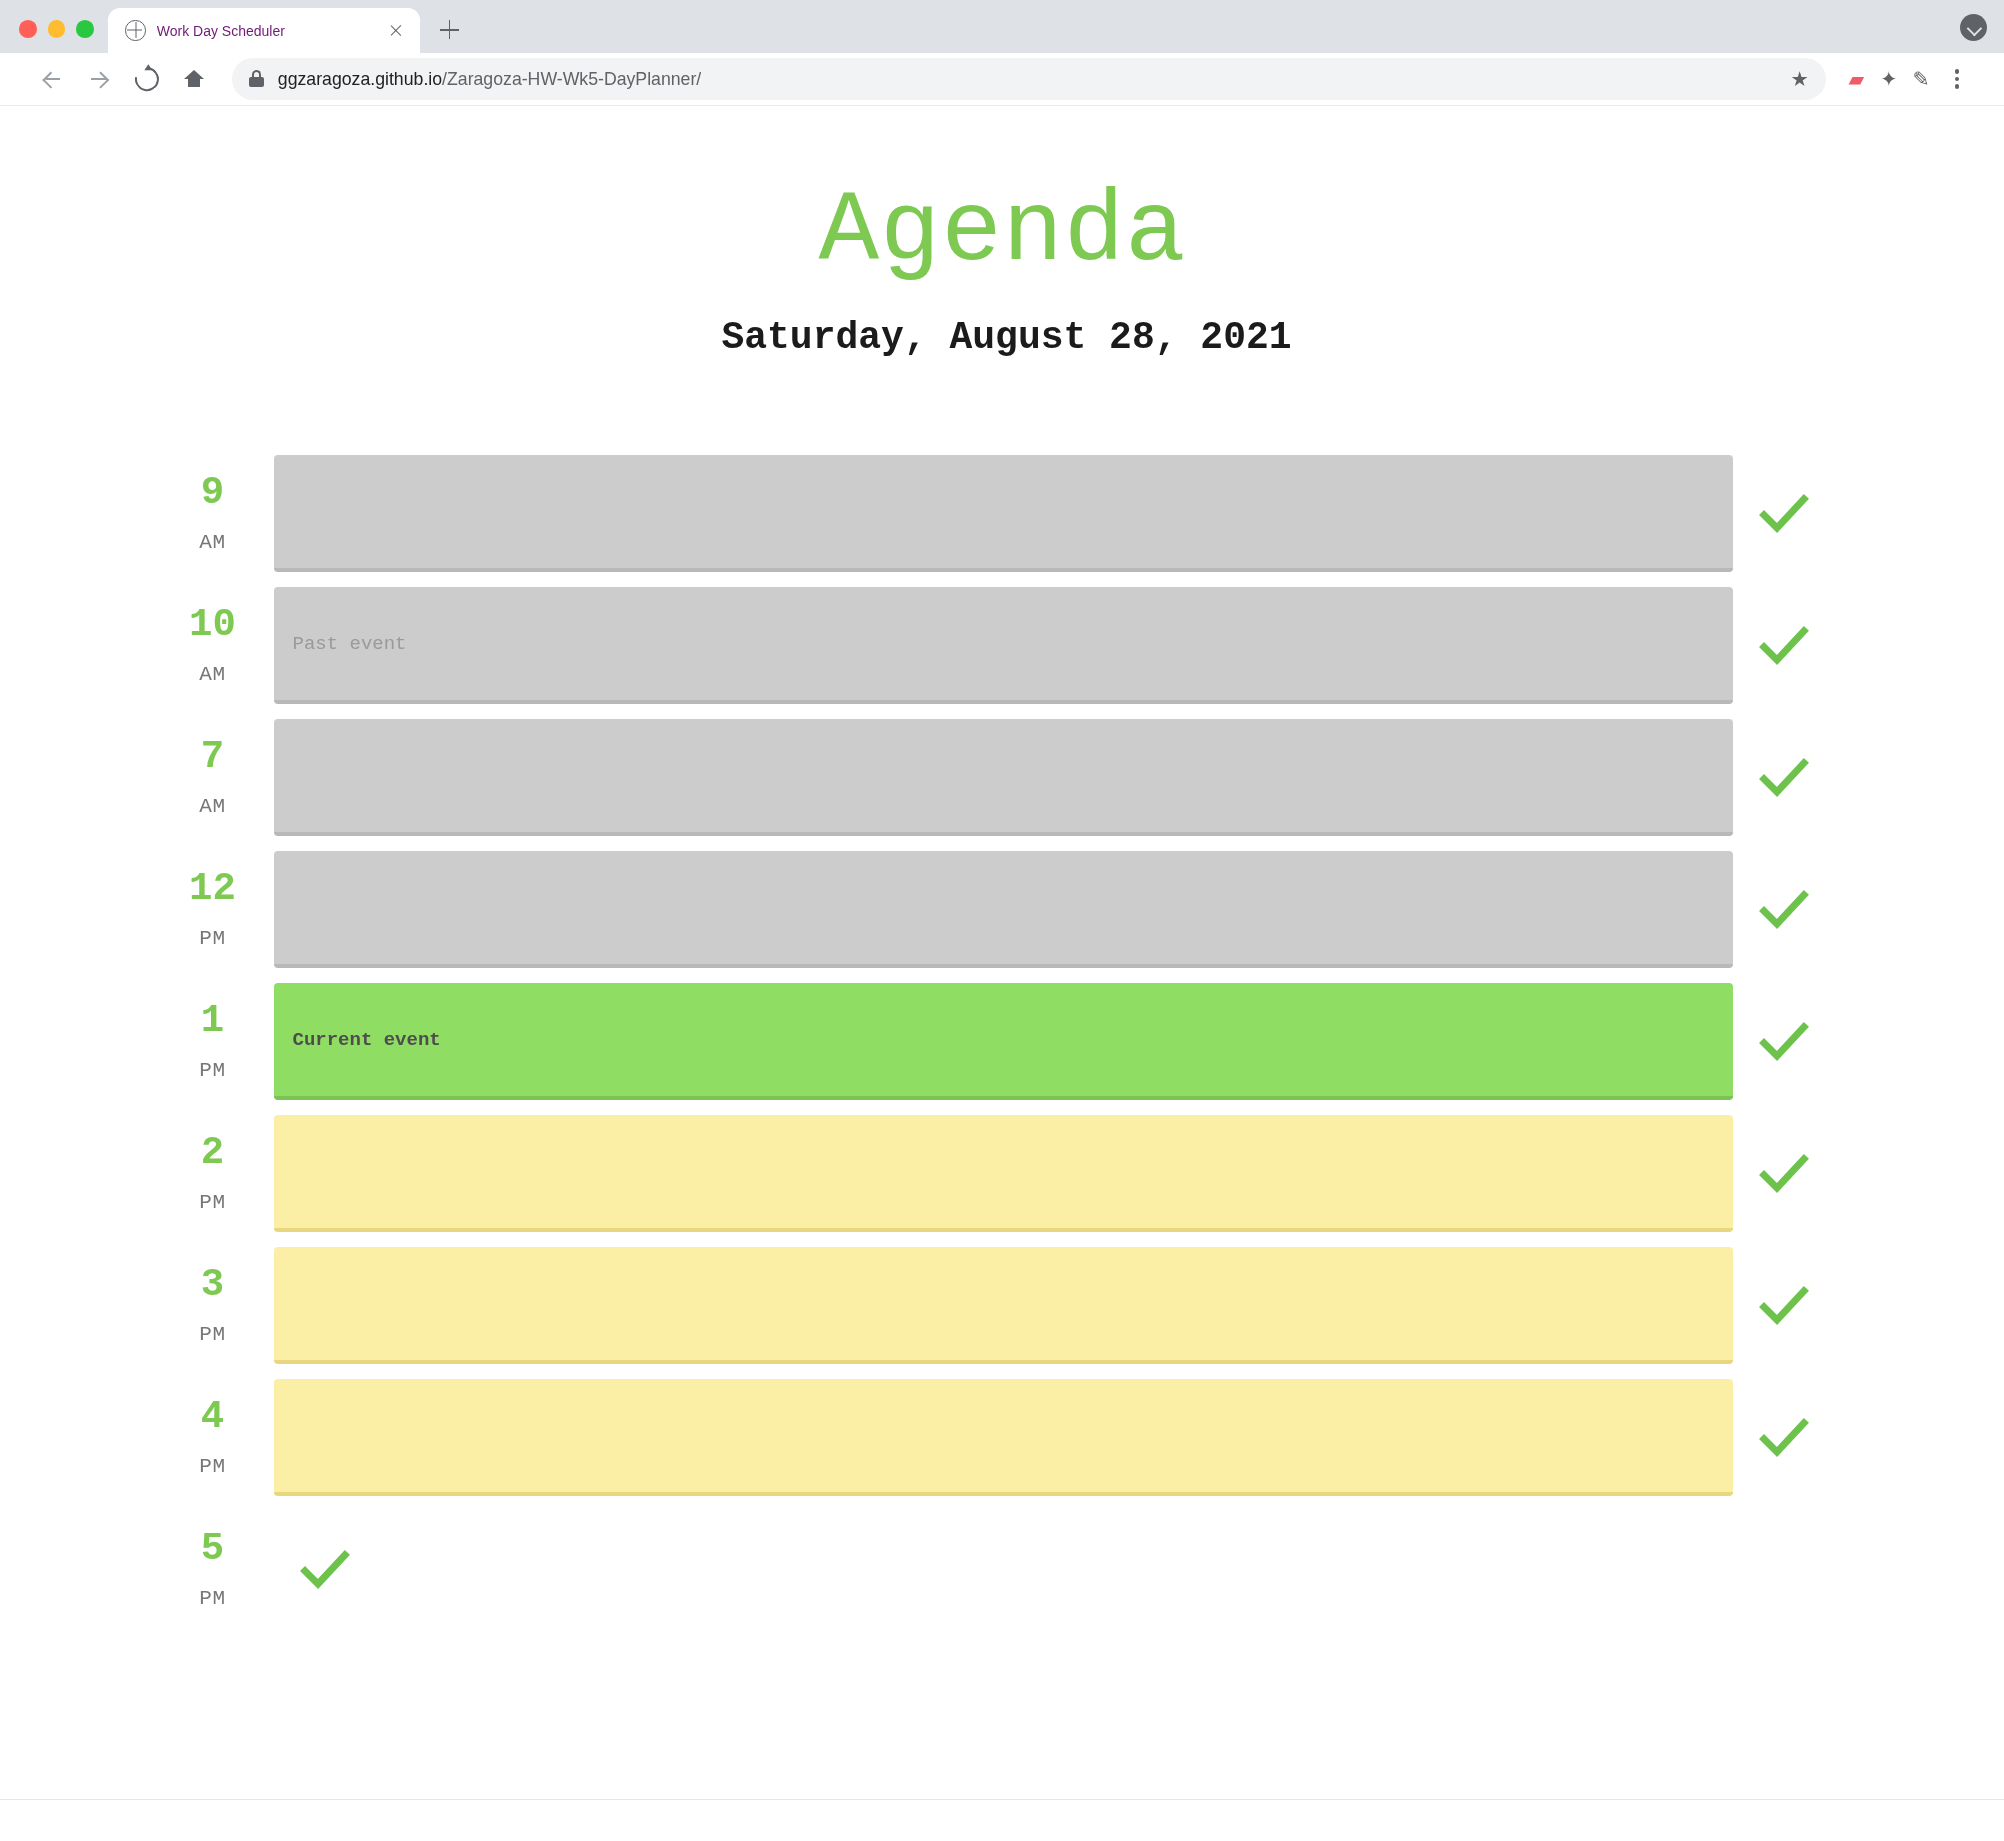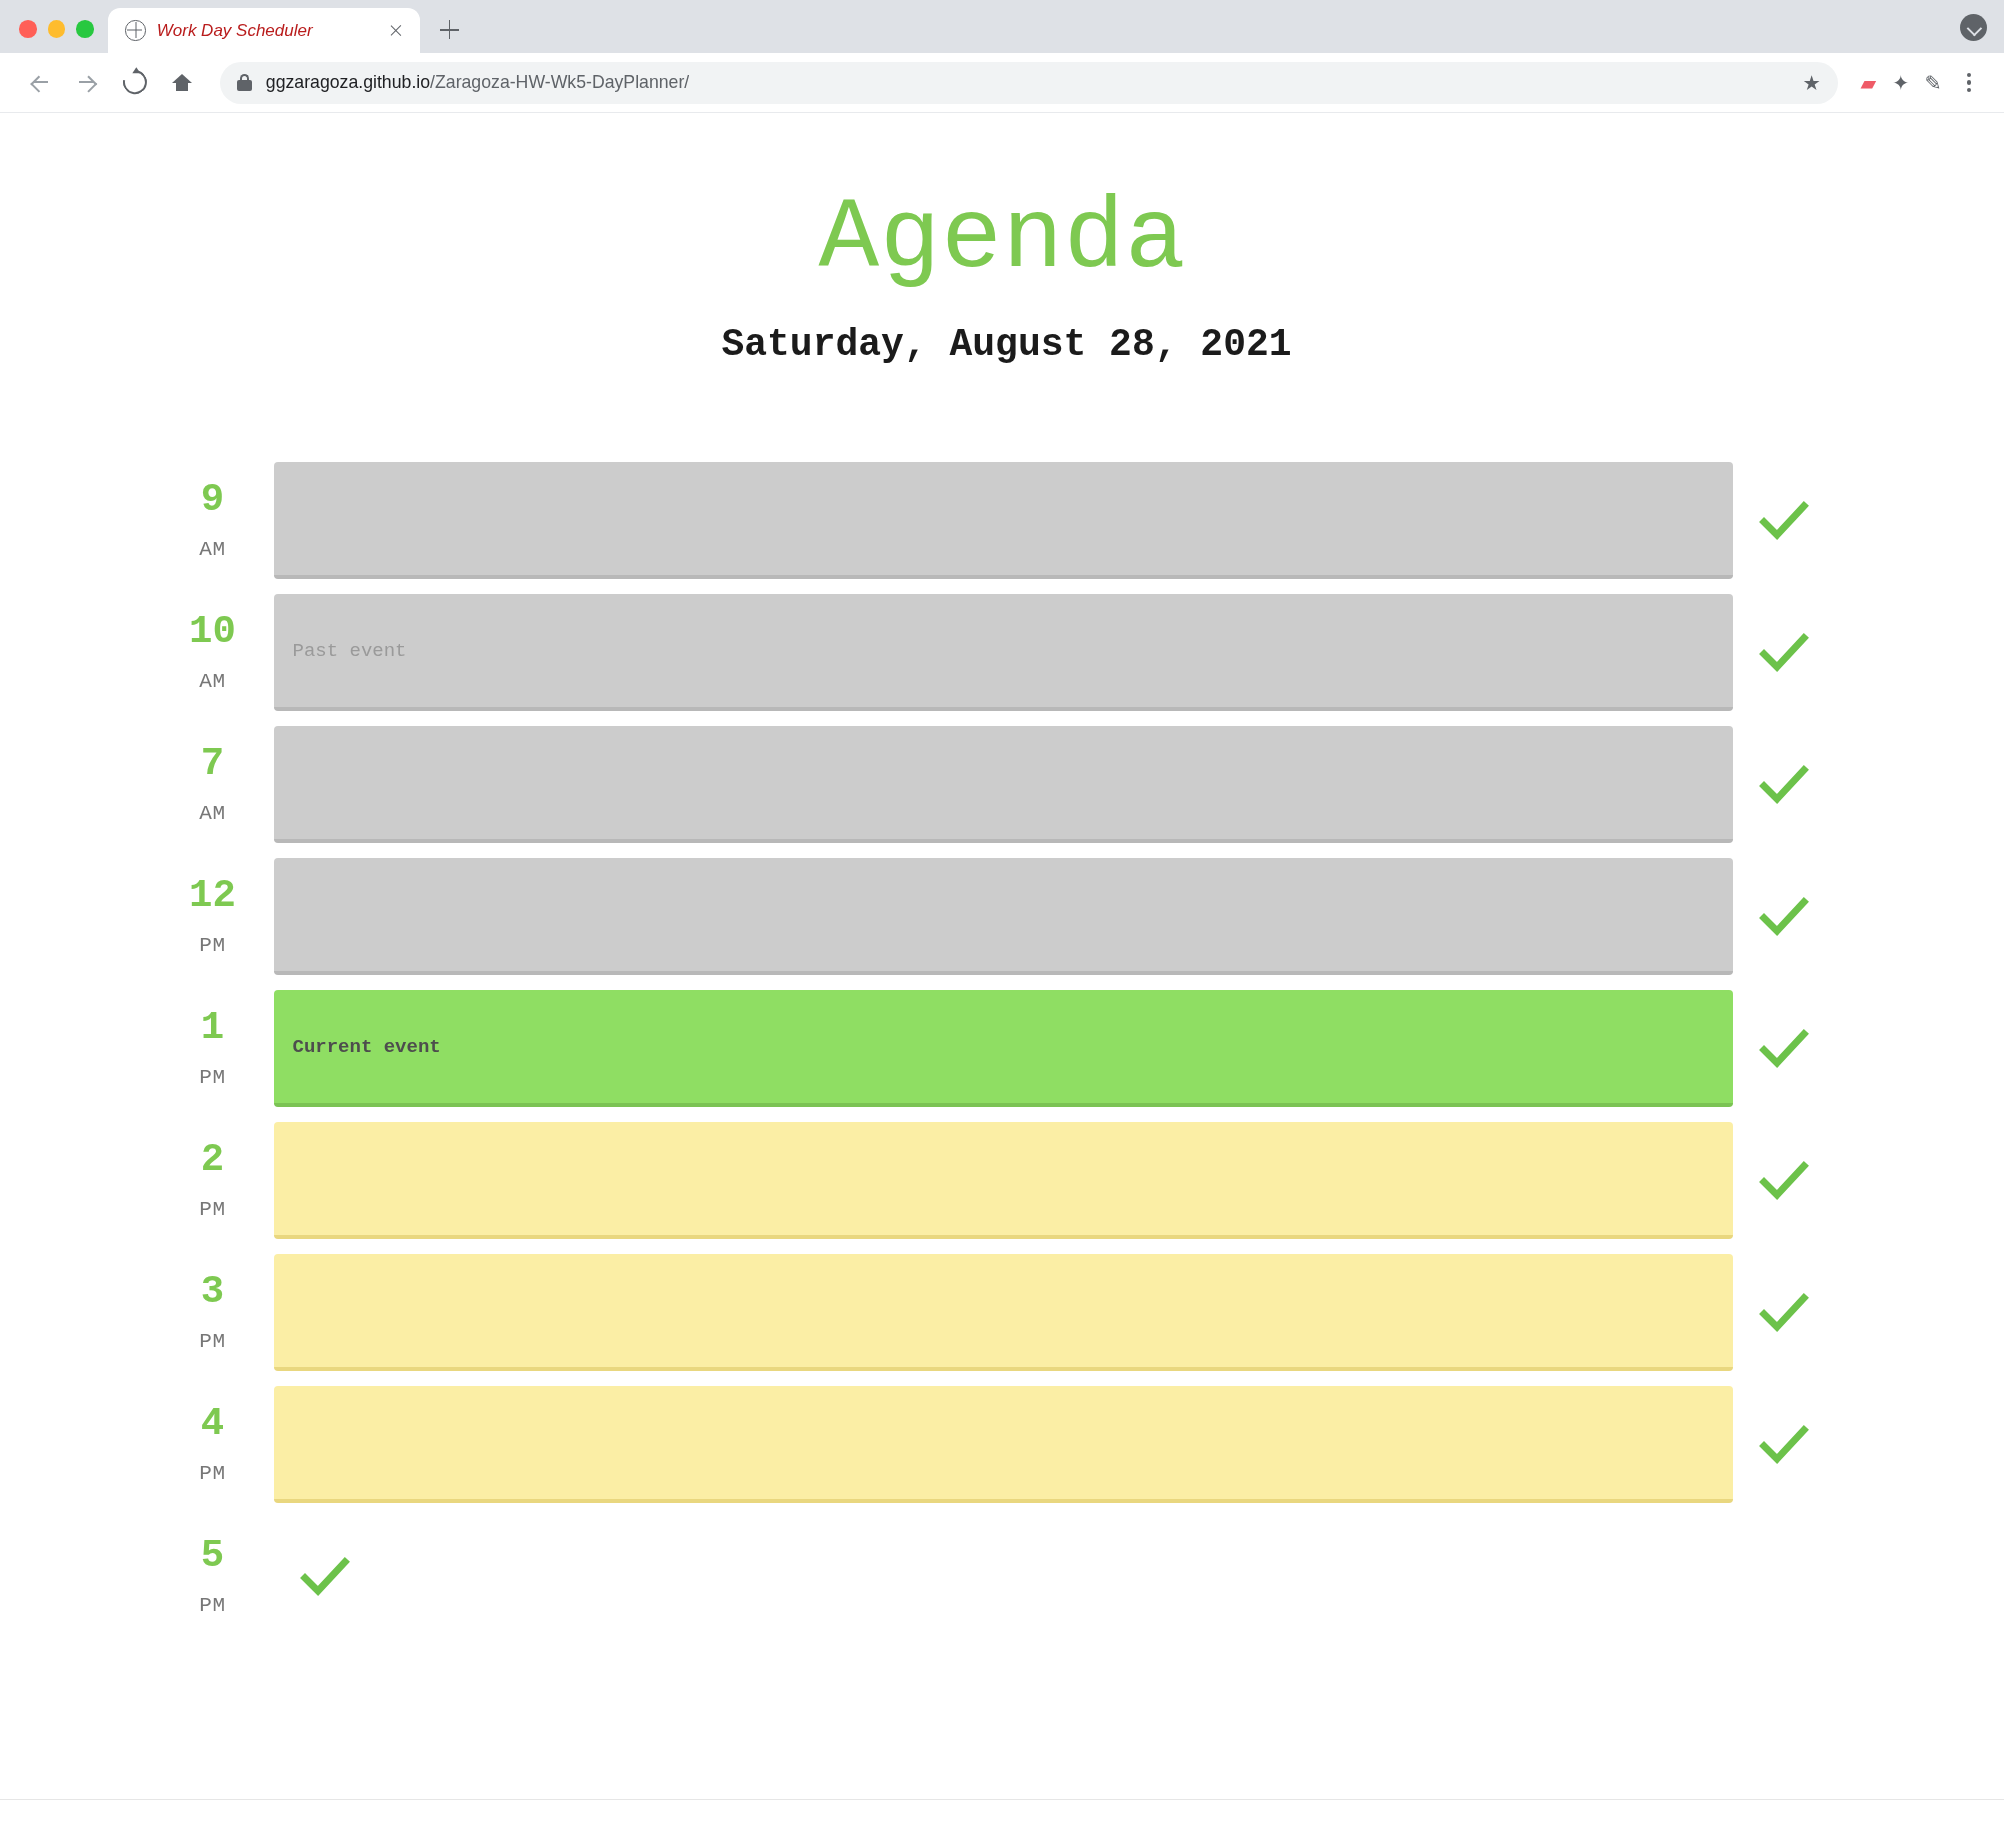--- a/index.html
+++ b/index.html
@@ -80,27 +80,26 @@
     content: "";
     position: absolute;
     top: 50%;
     left: 0.7px;
     width: 15px;
     height: 0;
     border-top: 1.7px solid #5f6368;
     transform: translateY(-50%);
   }
   .tab-title {
-    font-size: 17px;
-    color: #b91c1c;
+    font-size: 14px;
+    color: #701a75;
     white-space: nowrap;
     overflow: hidden;
     text-overflow: ellipsis;
     flex: 1 1 auto;
-    font-style: italic;
   }
   .tab-close {
     width: 23px;
     height: 23px;
     flex: 0 0 auto;
     position: relative;
     cursor: pointer;
   }
   .tab-close::before, .tab-close::after {
     content: "";
@@ -148,25 +147,25 @@
     content: "";
     position: absolute;
     left: 8.2px; top: 9.5px;
     width: 8.8px; height: 8.8px;
     border-right: 2px solid #dee1e6;
     border-bottom: 2px solid #dee1e6;
     transform: rotate(45deg);
   }
 
   .toolbar {
-    height: 60px;
+    height: 53px;
     background: #ffffff;
     display: flex;
     align-items: center;
-    padding: 0 19px;
+    padding: 0 31px;
     box-sizing: border-box;
     gap: 5.4px;
     border-bottom: 0.7px solid #e8eaed;
   }
   .tb-btn {
     width: 42px;
     height: 42px;
     border-radius: 50%;
     display: flex;
     align-items: center;

